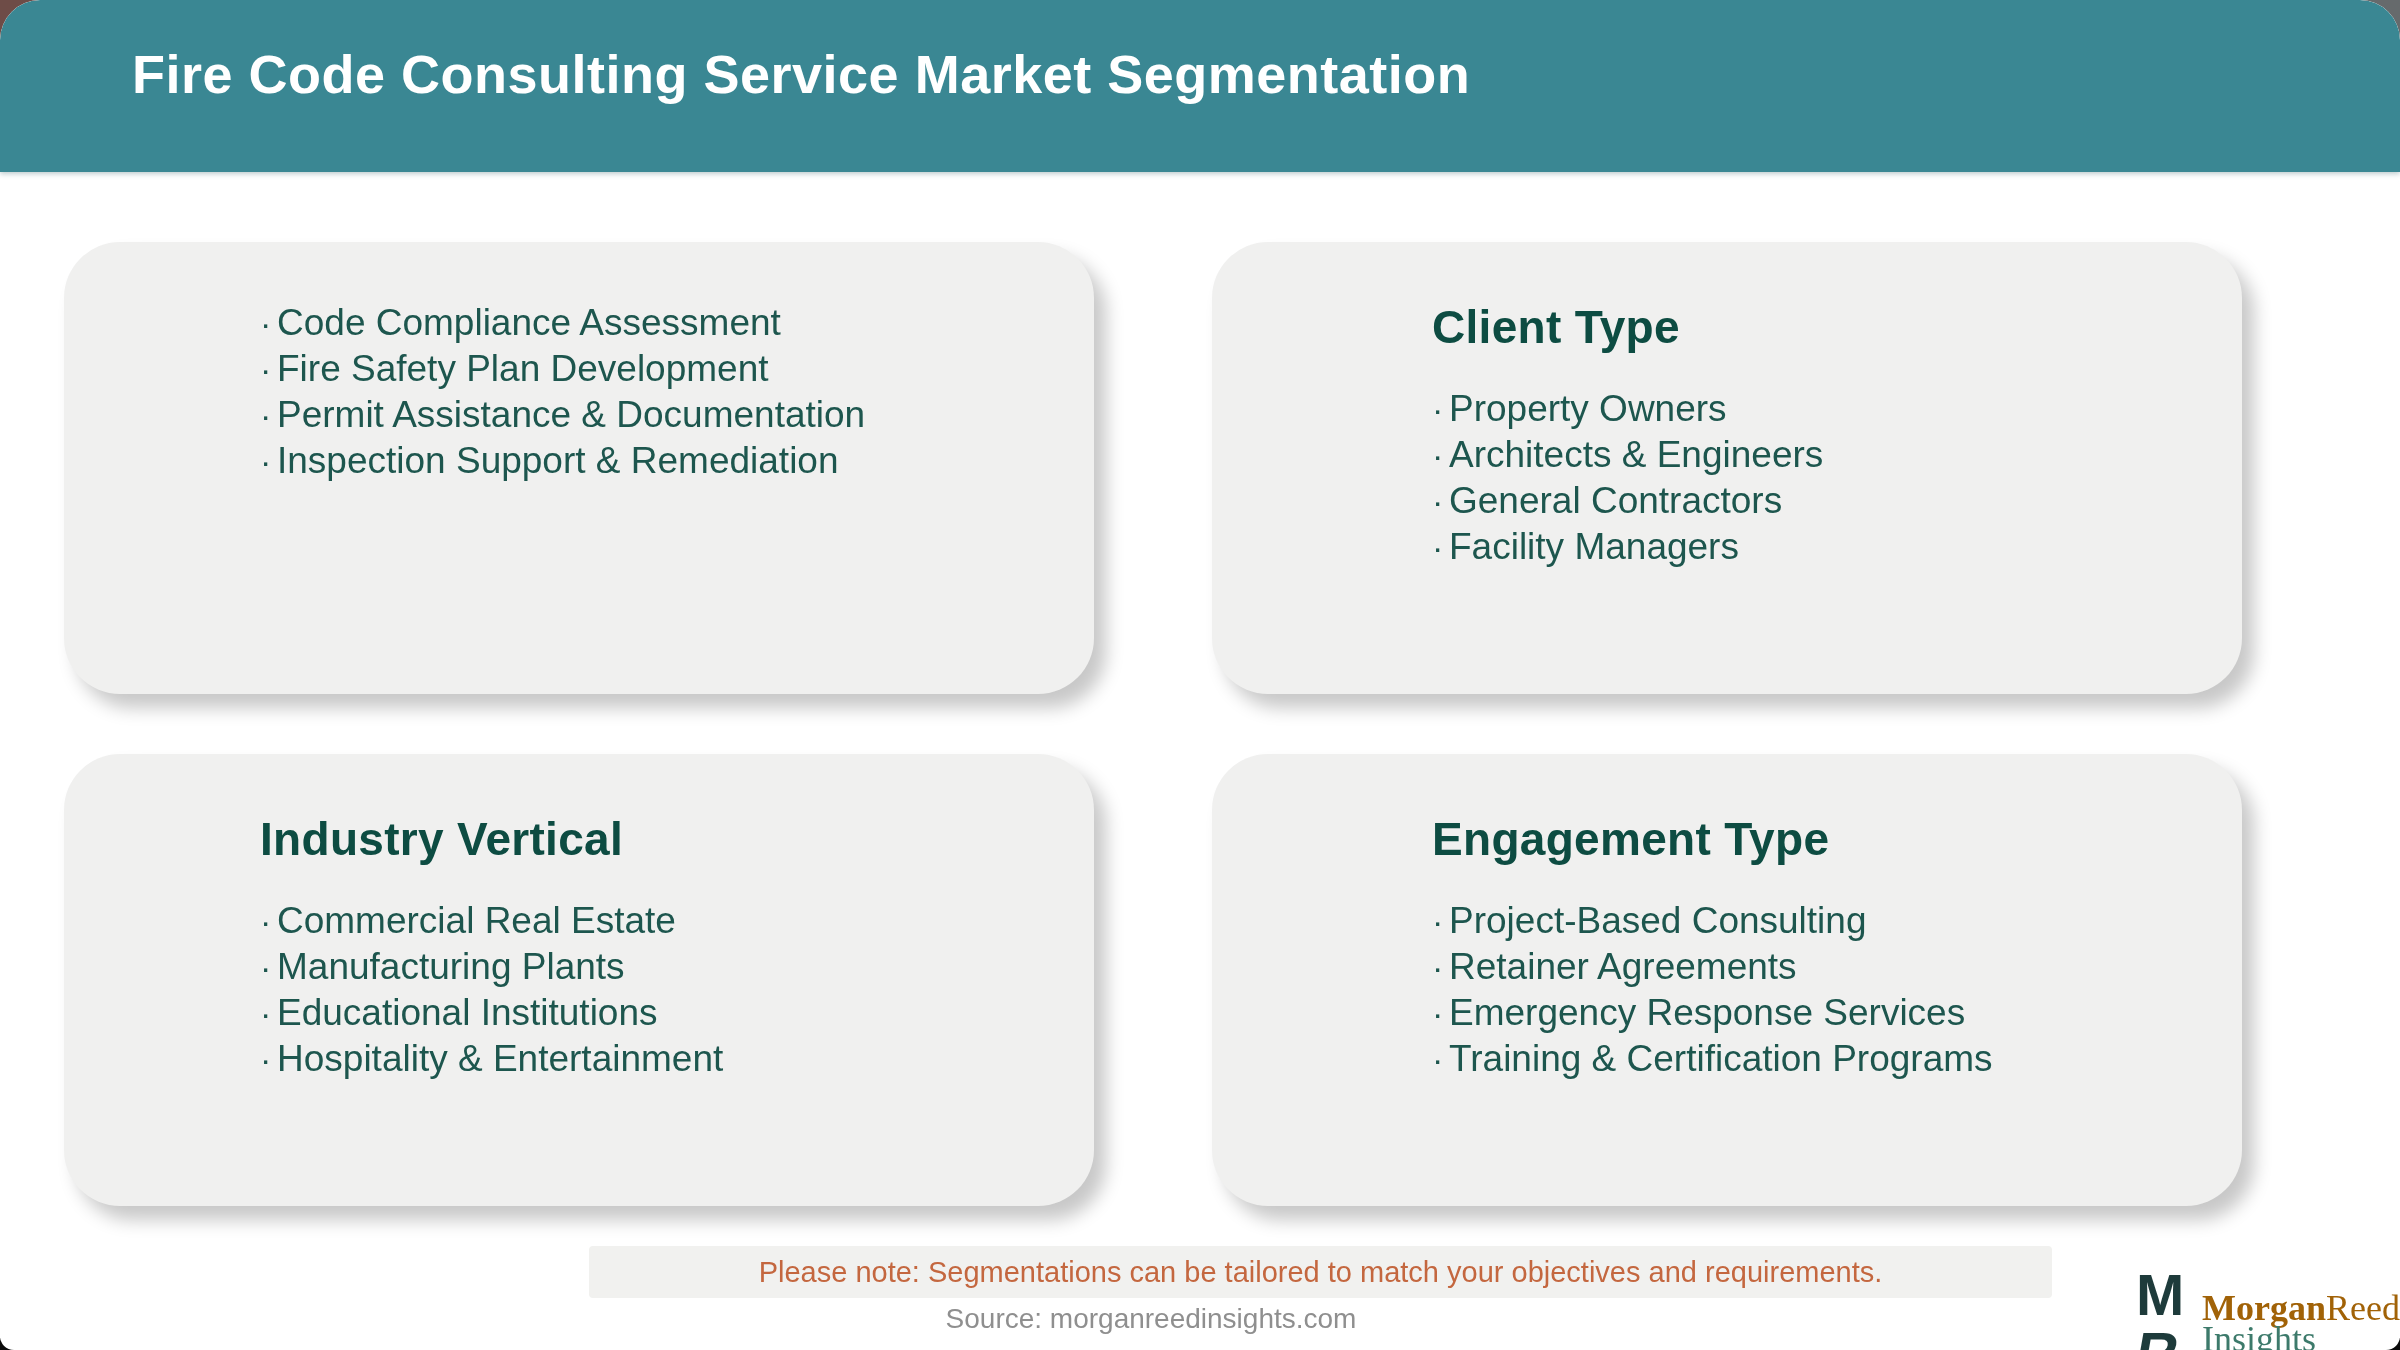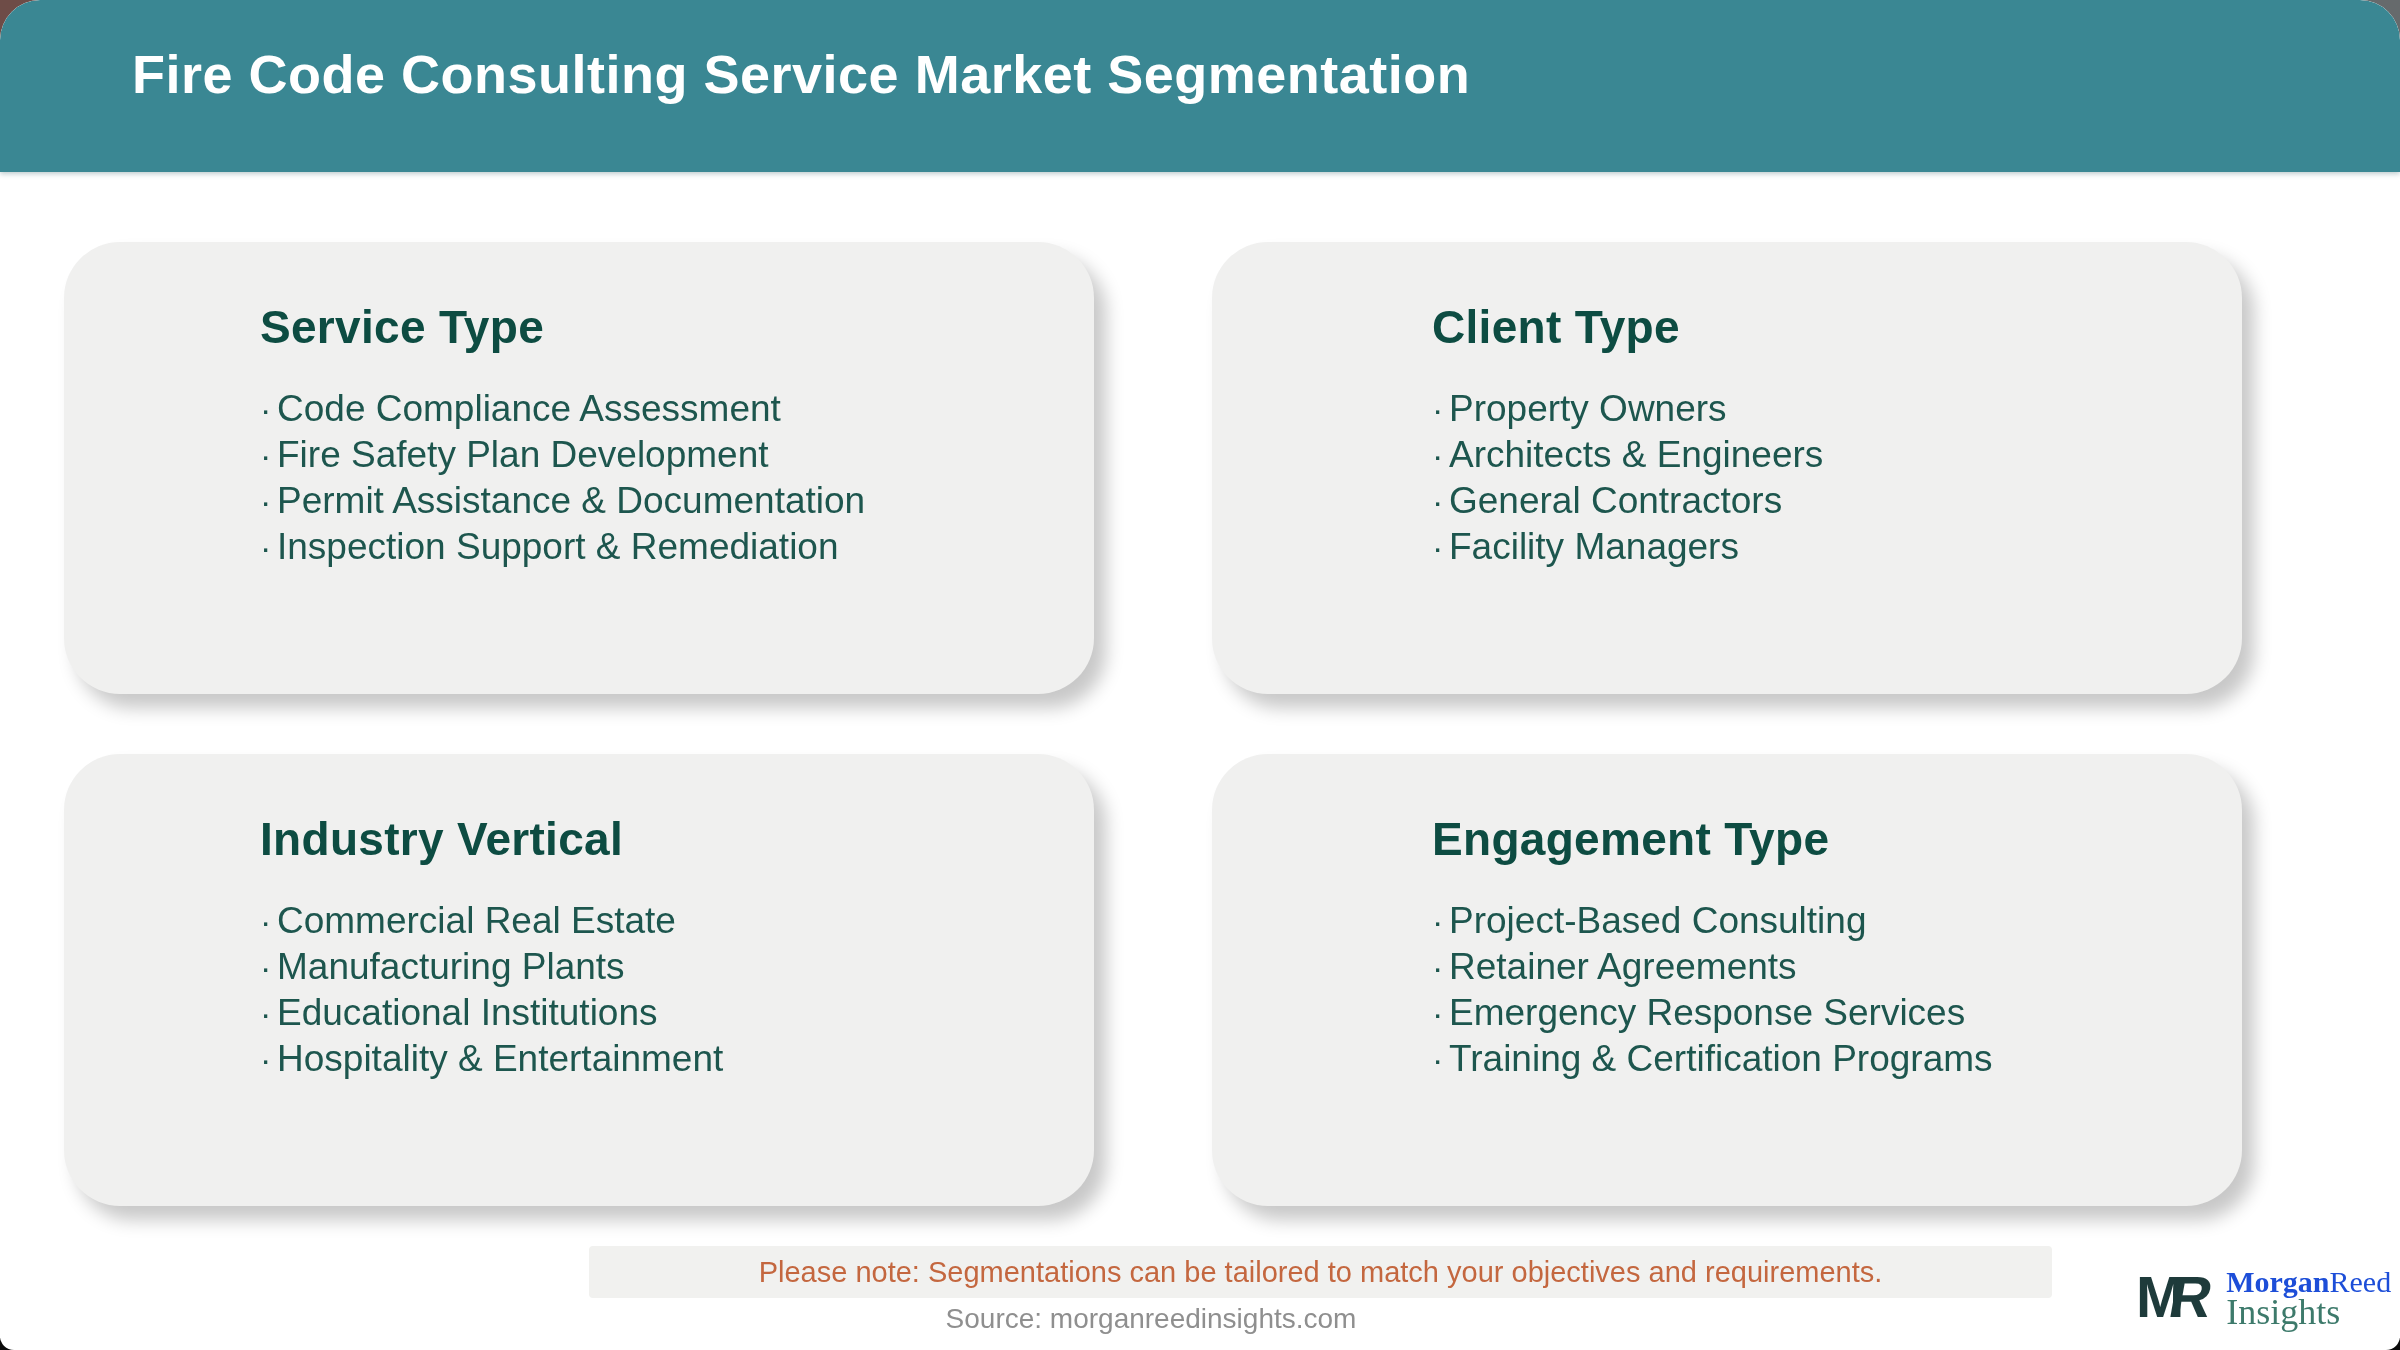--- a/index.html
+++ b/index.html
@@ -89,21 +89,21 @@
     position: absolute; left: 2136px; top: 1266px;
     display: flex; align-items: center; gap: 14px;
   }
   .monogram {
     font-weight: 800; font-size: 58px; line-height: 58px;
     color: #1E3B3B; letter-spacing: -14px;
     padding-right: 14px;
   }
   .monogram .r { display: inline-block; transform: skewX(-10deg); }
   .logo-text { font-family: "Liberation Serif", "DejaVu Serif", serif; }
-  .logo-line1 { font-size: 30px; line-height: 31px; color: #1d4ed8; }
+  .logo-line1 { font-size: 36px; line-height: 31px; color: #a16207; }
   .logo-line1 .bold { font-weight: 700; }
   .logo-line1 .reg  { font-weight: 400; }
   .logo-line2 { font-size: 36px; line-height: 31px; color: #3D7A6B; }
 </style>
 </head>
 <body>
 
 <div id="canvas">
 
   <div class="corner tl"></div>
@@ -112,21 +112,20 @@
   <div class="corner br"></div>
 
   <div class="slide">
 
     <div class="header">
       <h1>Fire Code Consulting Service Market Segmentation</h1>
     </div>
 
     <div class="card c1">
       <div class="card-inner">
-        <h2 class="card-title">Service Type</h2>
         <div class="bullet-list">
           <div class="bullet">
               <span class="dot">·</span>
               <span>Code Compliance Assessment</span>
             </div>
           <div class="bullet">
               <span class="dot">·</span>
               <span>Fire Safety Plan Development</span>
             </div>
           <div class="bullet">

